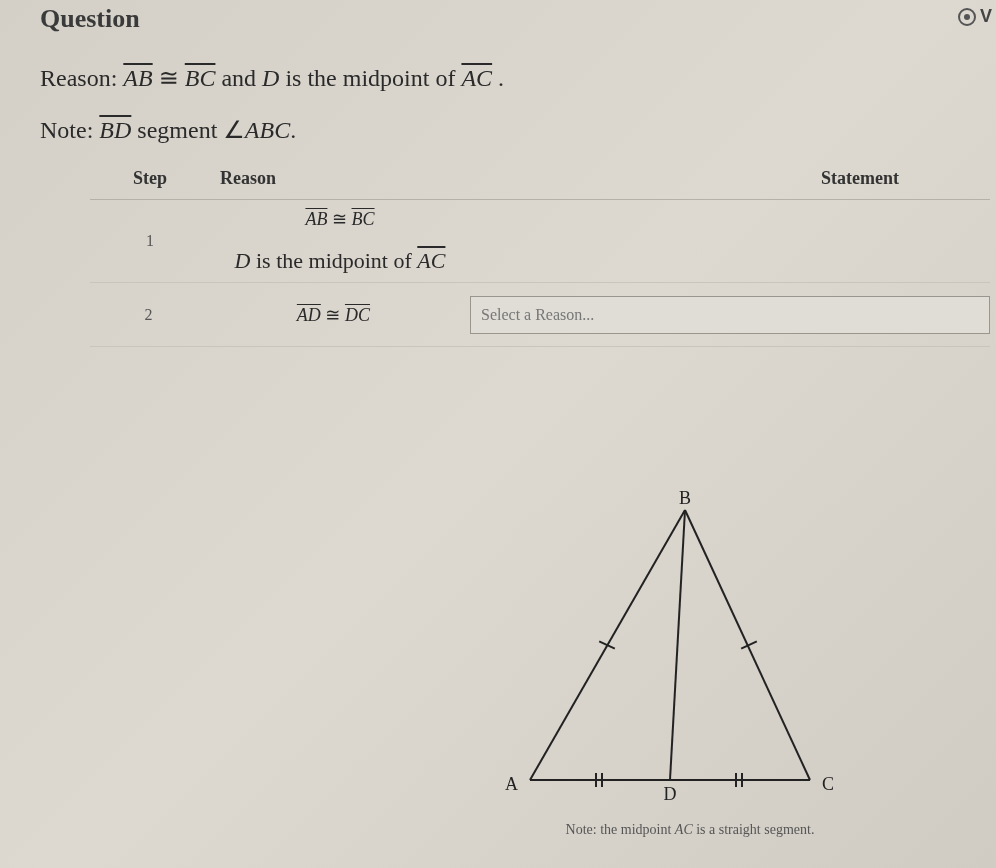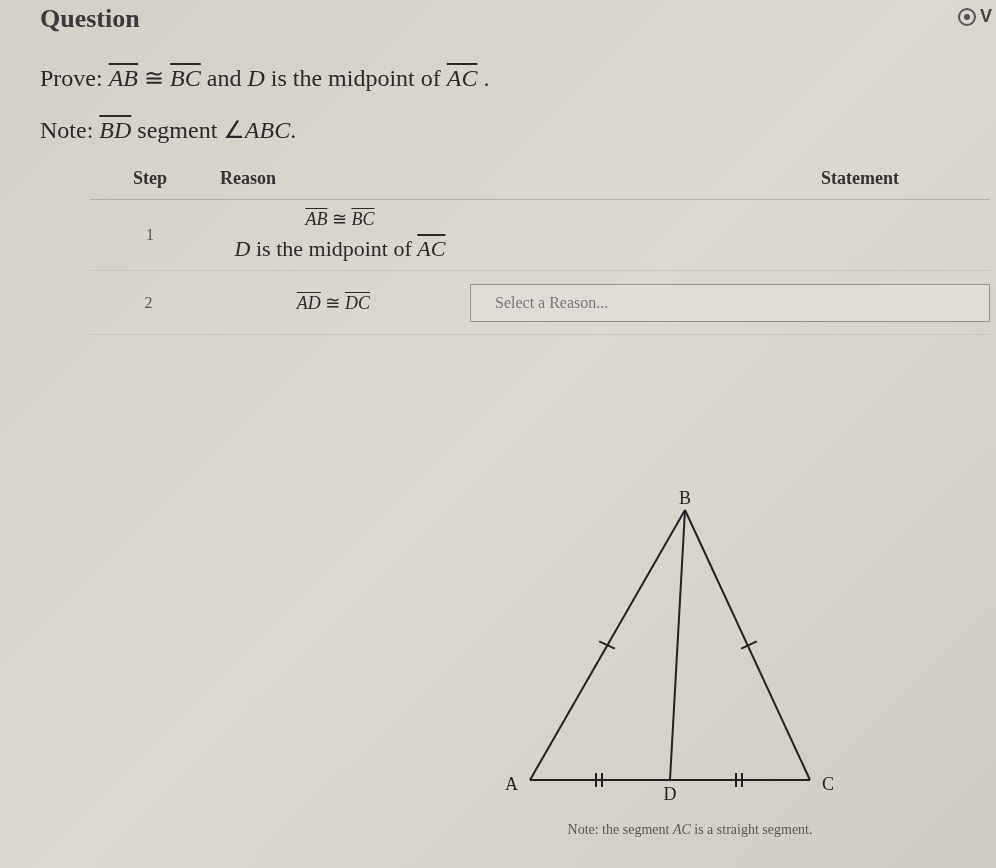--- a/index.html
+++ b/index.html
@@ -79,27 +79,27 @@
   .proof-table .row {
     display: flex;
     align-items: center;
     border-bottom: 1px solid #c9c5bd;
     min-height: 64px;
     padding: 8px 0;
   }
   .col-step { width: 120px; text-align: center; font-size: 16px; color:#555;}
   .col-statement { width: 260px; text-align: center; font-size: 18px; }
   .col-reason { flex: 1; font-size: 18px; padding-left: 10px;}
-  .stmt-stack { display:flex; flex-direction:column; gap:6px; align-items:center;}
+  .stmt-stack { display:flex; flex-direction:column; gap:18px; align-items:center;}
   .reason-select {
     width: 520px;
     height: 38px;
     border: 1px solid #9a968e;
     background: #e0ddd6;
-    padding: 0 24px;
+    padding: 0 10px;
     color: #777;
     font-size: 16px;
     display: flex;
     align-items: center;
     font-family: Georgia, serif;
   }
 
   .figure-wrap {
     position: absolute;
     left: 490px;
@@ -121,21 +121,21 @@
 <div class="page">
   <div class="question-label">Question</div>
 
   <div class="top-right">
     <span class="circle-dot-icon"></span>
     <span style="font-weight:bold;font-size:18px;">V</span>
   </div>
 
   <div class="given-prove">
     <div class="row">
-      <span>Prove: </span>
+      <span>Reason: </span>
       <span class="overline">AB</span>
       <span> </span>
       <span class="cong">≅</span>
       <span> </span>
       <span class="overline">BC</span>
       <span> and </span>
       <span class="math-it">D</span>
       <span> is the midpoint of </span>
       <span class="overline">AC</span>
       <span>.</span>
@@ -204,15 +204,15 @@
       <line x1="112" y1="283" x2="112" y2="297"></line>
       <line x1="246" y1="283" x2="246" y2="297"></line>
       <line x1="252" y1="283" x2="252" y2="297"></line>
     </g>
     <text x="195" y="14" text-anchor="middle">B</text>
     <text x="28" y="300" text-anchor="end">A</text>
     <text x="180" y="310" text-anchor="middle">D</text>
     <text x="332" y="300" text-anchor="start">C</text>
   </svg>
   <div class="figure-note">
-    <span>Note: the segment </span><span class="math-it">AC</span><span> is a straight segment.</span>
+    <span>Note: the midpoint </span><span class="math-it">AC</span><span> is a straight segment.</span>
   </div>
 </div>
 
 </body></html>

